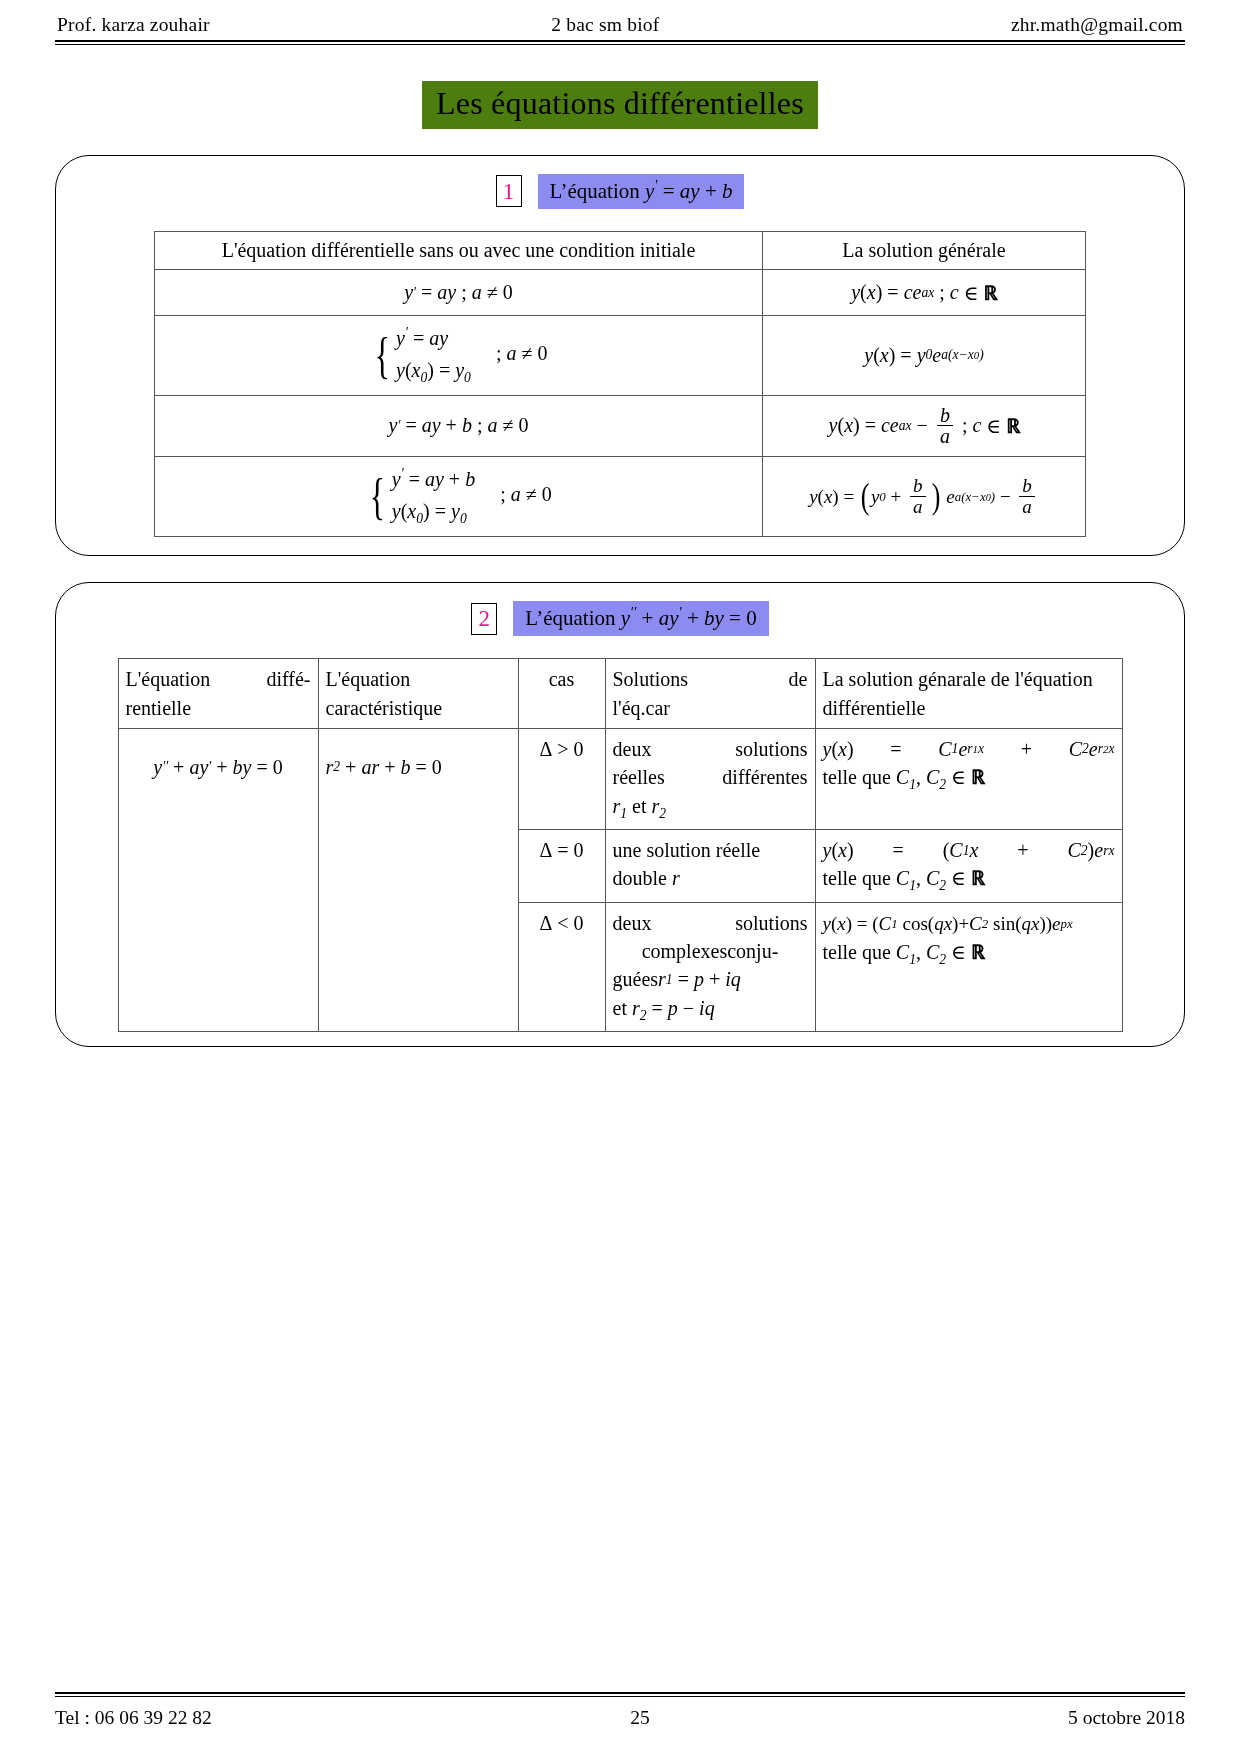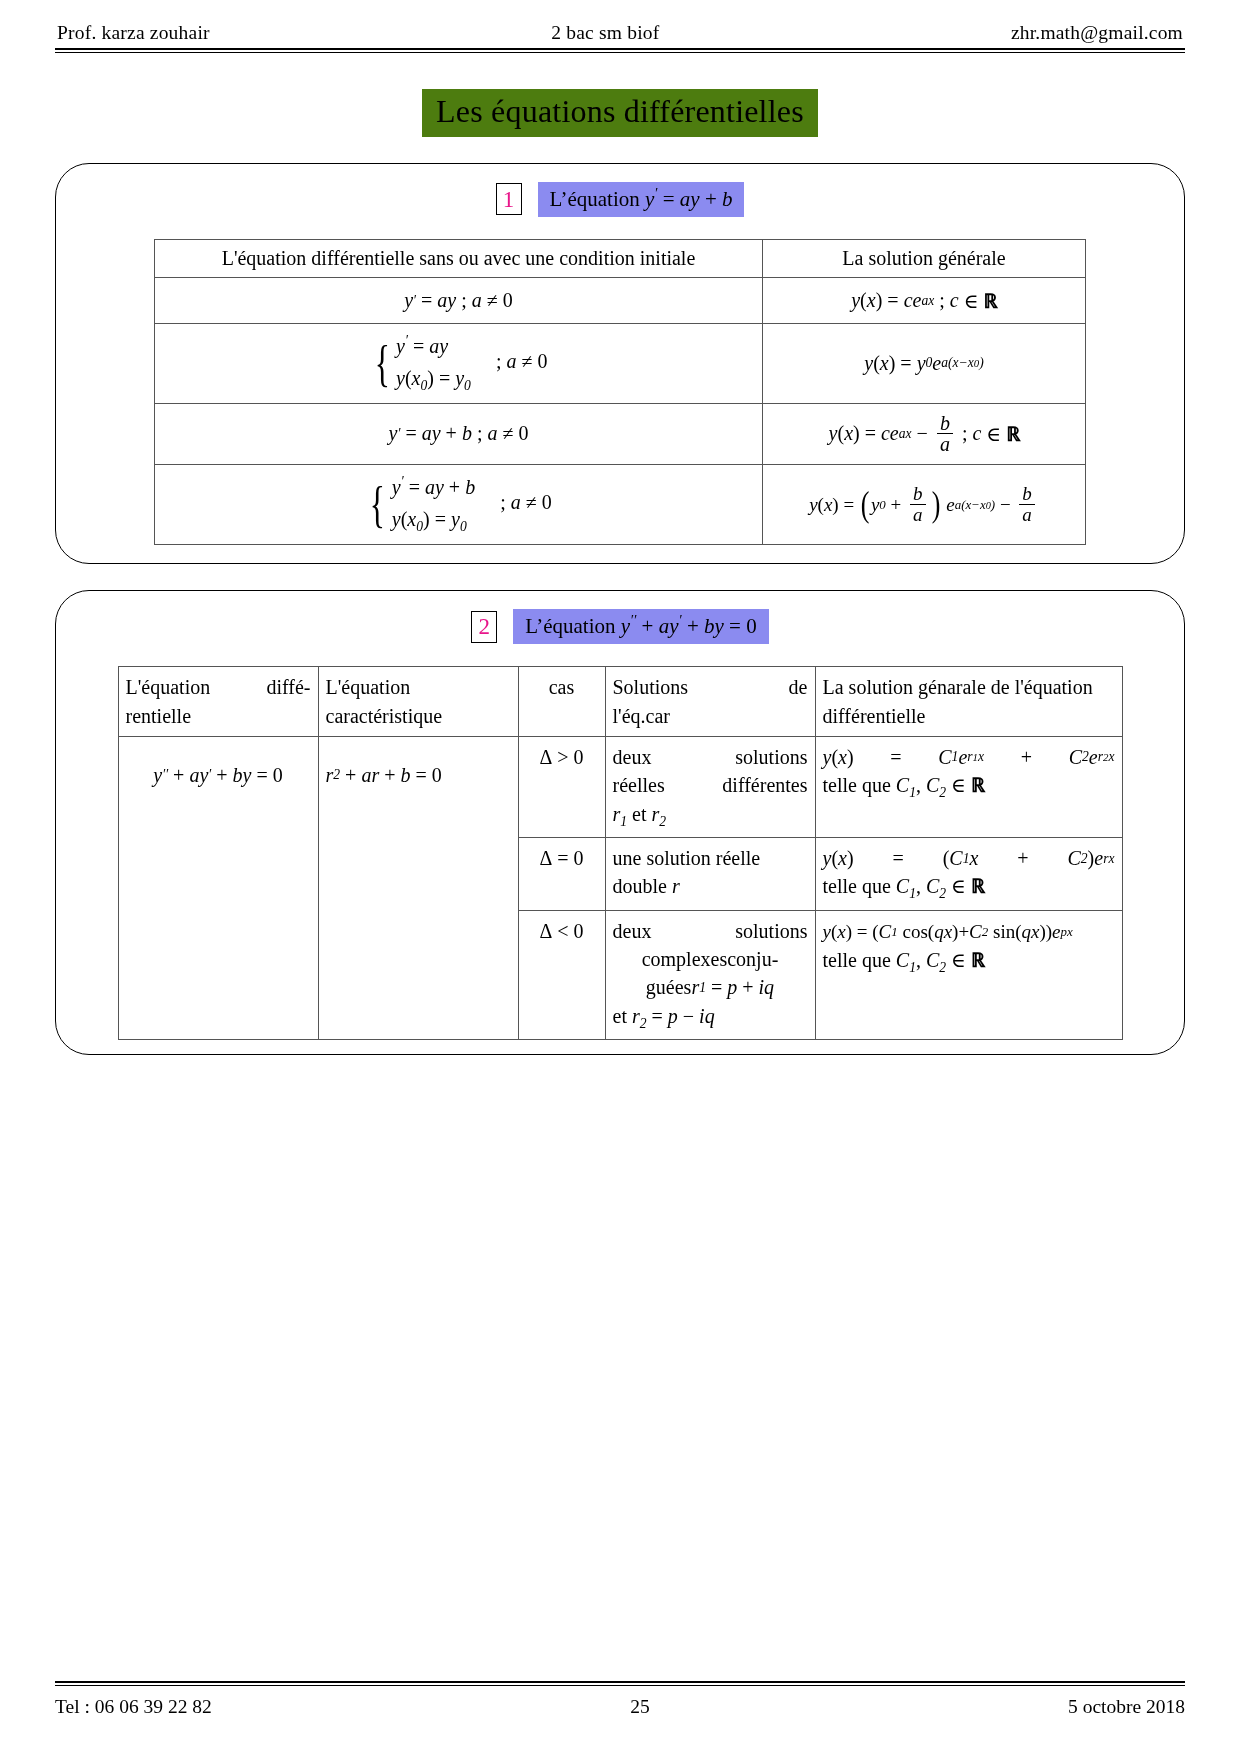--- a/index.html
+++ b/index.html
@@ -4,21 +4,21 @@
 <style>
   html,body{margin:0;padding:0;}
   body{
     width:1240px;height:1754px;
     background:#ffffff;
     font-family:"Liberation Serif","DejaVu Serif",serif;
     color:#000;
     position:relative;
     overflow:hidden;
   }
-  .page{position:relative;width:1240px;height:1754px;box-sizing:border-box;padding:8px 55px;}
+  .page{position:relative;width:1240px;height:1754px;box-sizing:border-box;padding:0 55px;}
 
   
   .pagehead{
     display:flex;justify-content:space-between;align-items:baseline;
     font-size:19.5px;letter-spacing:.2px;padding:14px 2px 4px 2px;
   }
   .pagehead .center{margin-left:-10px;}
   .rule-double{
     border-top:2.2px solid #000;
     border-bottom:1.1px solid #000;
@@ -128,21 +128,21 @@
   .w1{width:185px;}
   .w2{width:185px;}
   .w3{width:72px;}
   .w4{width:195px;}
   .w5{width:auto;margin-left:24px;}
   .just{text-align:justify;text-align-last:justify;}
   .ctr{text-align:center;text-align-last:center;}
   .midcell{vertical-align:middle;}
 
   
-  .footwrap{position:absolute;left:55px;right:55px;bottom:36px;}
+  .footwrap{position:absolute;left:55px;right:55px;bottom:25px;}
   .rule-foot{border-top:2.2px solid #000;border-bottom:1.1px solid #000;height:2px;}
   .pagefoot{
     display:flex;justify-content:space-between;align-items:baseline;
     font-size:19.5px;padding-top:10px;
   }
 </style>
 </head>
 <body>
 
 <div class="page">
@@ -466,21 +466,21 @@
           </td>
           <td class="w4">
             <div style="display:flex;justify-content:space-between;">
               <span>deux</span>
                 <span>solutions</span>
             </div>
             <div style="display:flex;justify-content:center;">
               <span>complexes</span>
                 <span>conju-</span>
             </div>
-            <div style="display:flex;justify-content:center;">
+            <div style="display:flex;justify-content:flex-start;">
               <span>guées</span>
               <span class="mrow">
                   <span class="m">r</span>
                   <sub class="s">1</sub>
                   <span class="up">&nbsp;=&nbsp;</span>
                   <span class="m">p</span>
                   <span class="up">&nbsp;+&nbsp;</span>
                   <span class="m">iq</span>
                 </span>
             </div>

